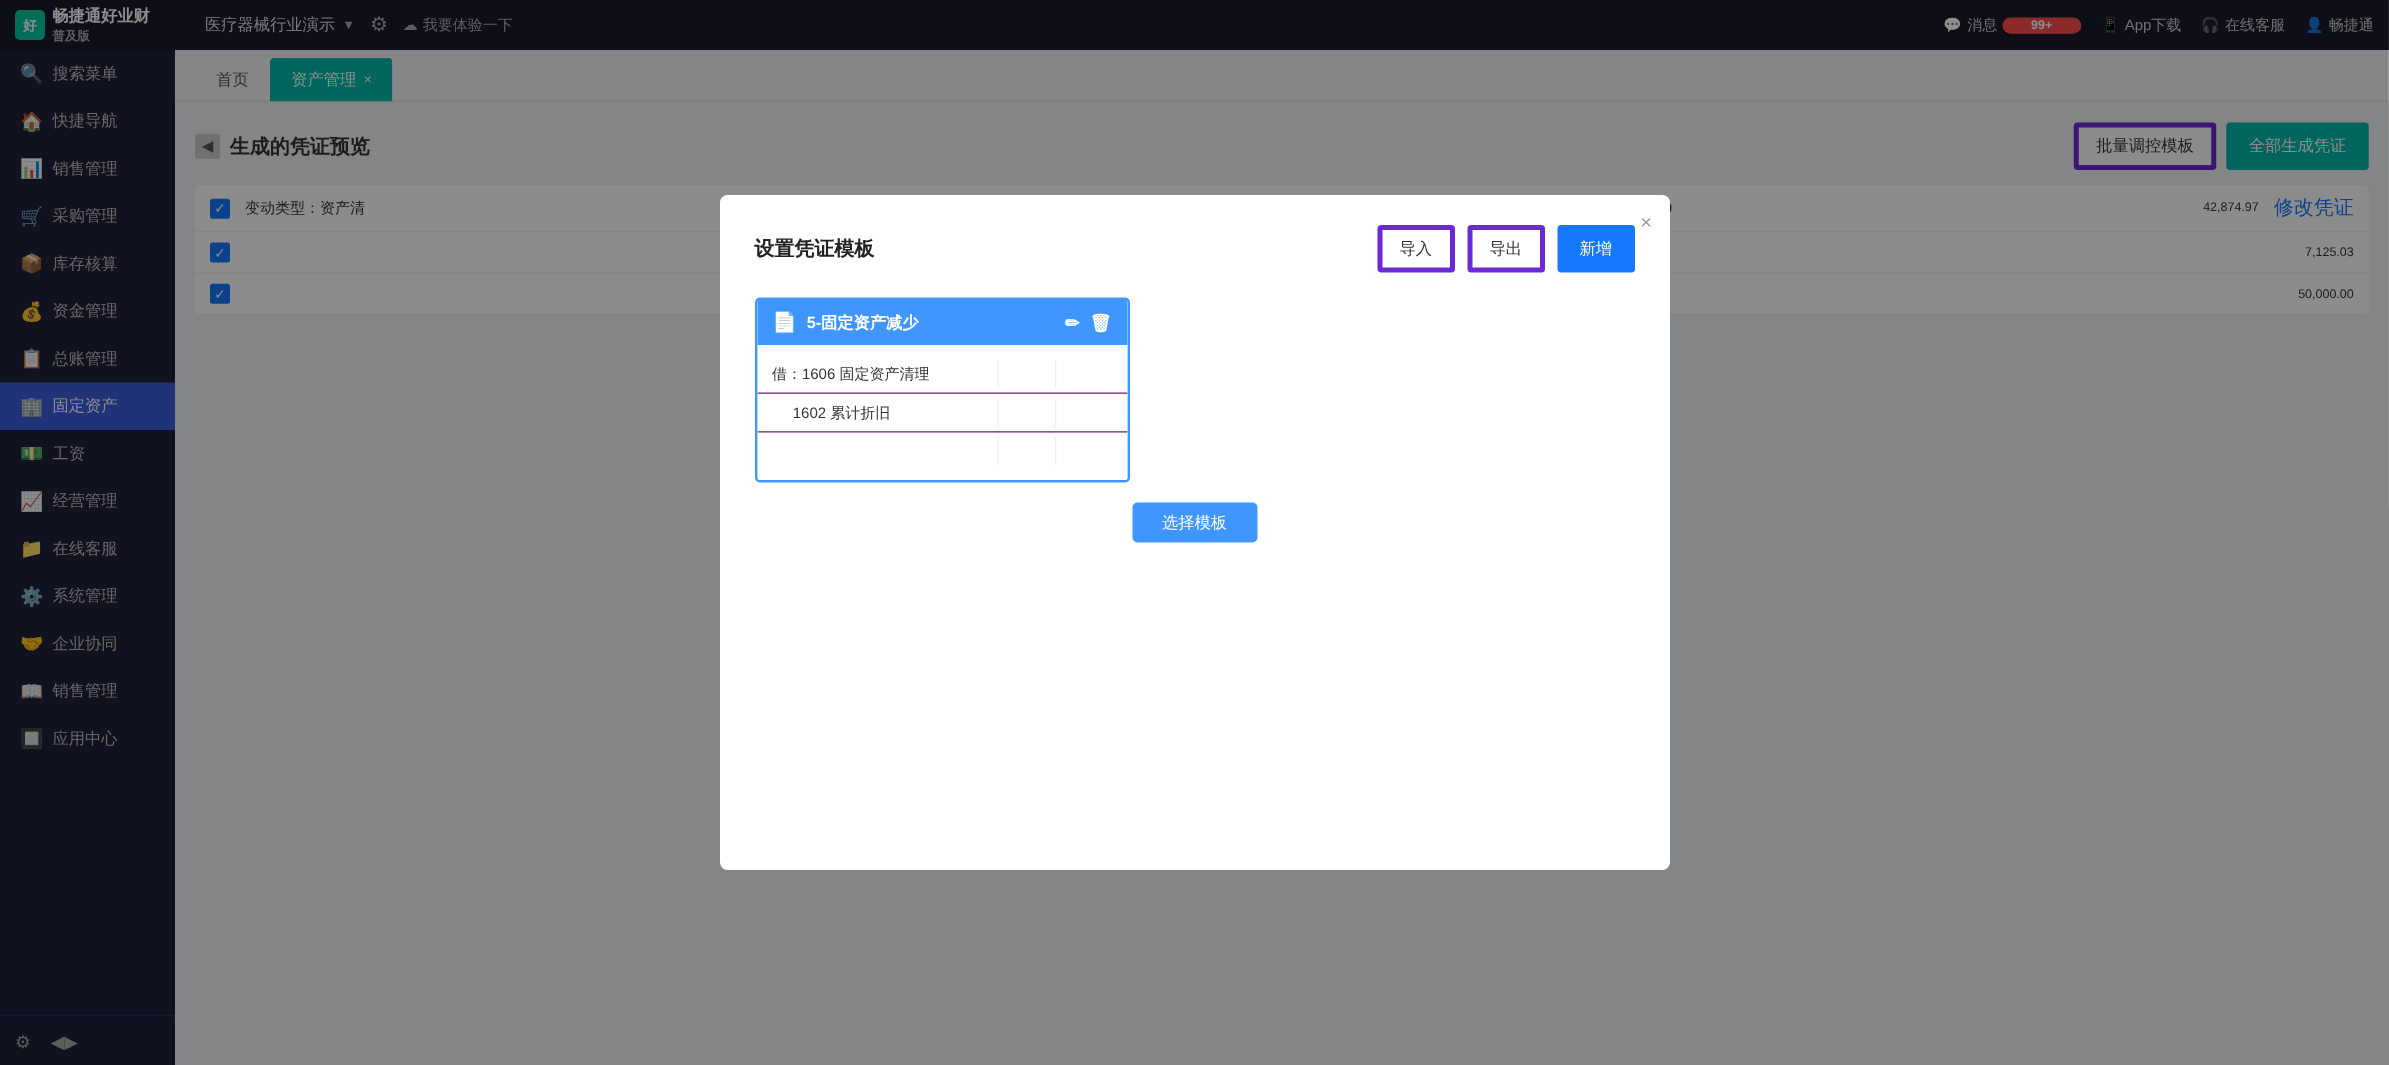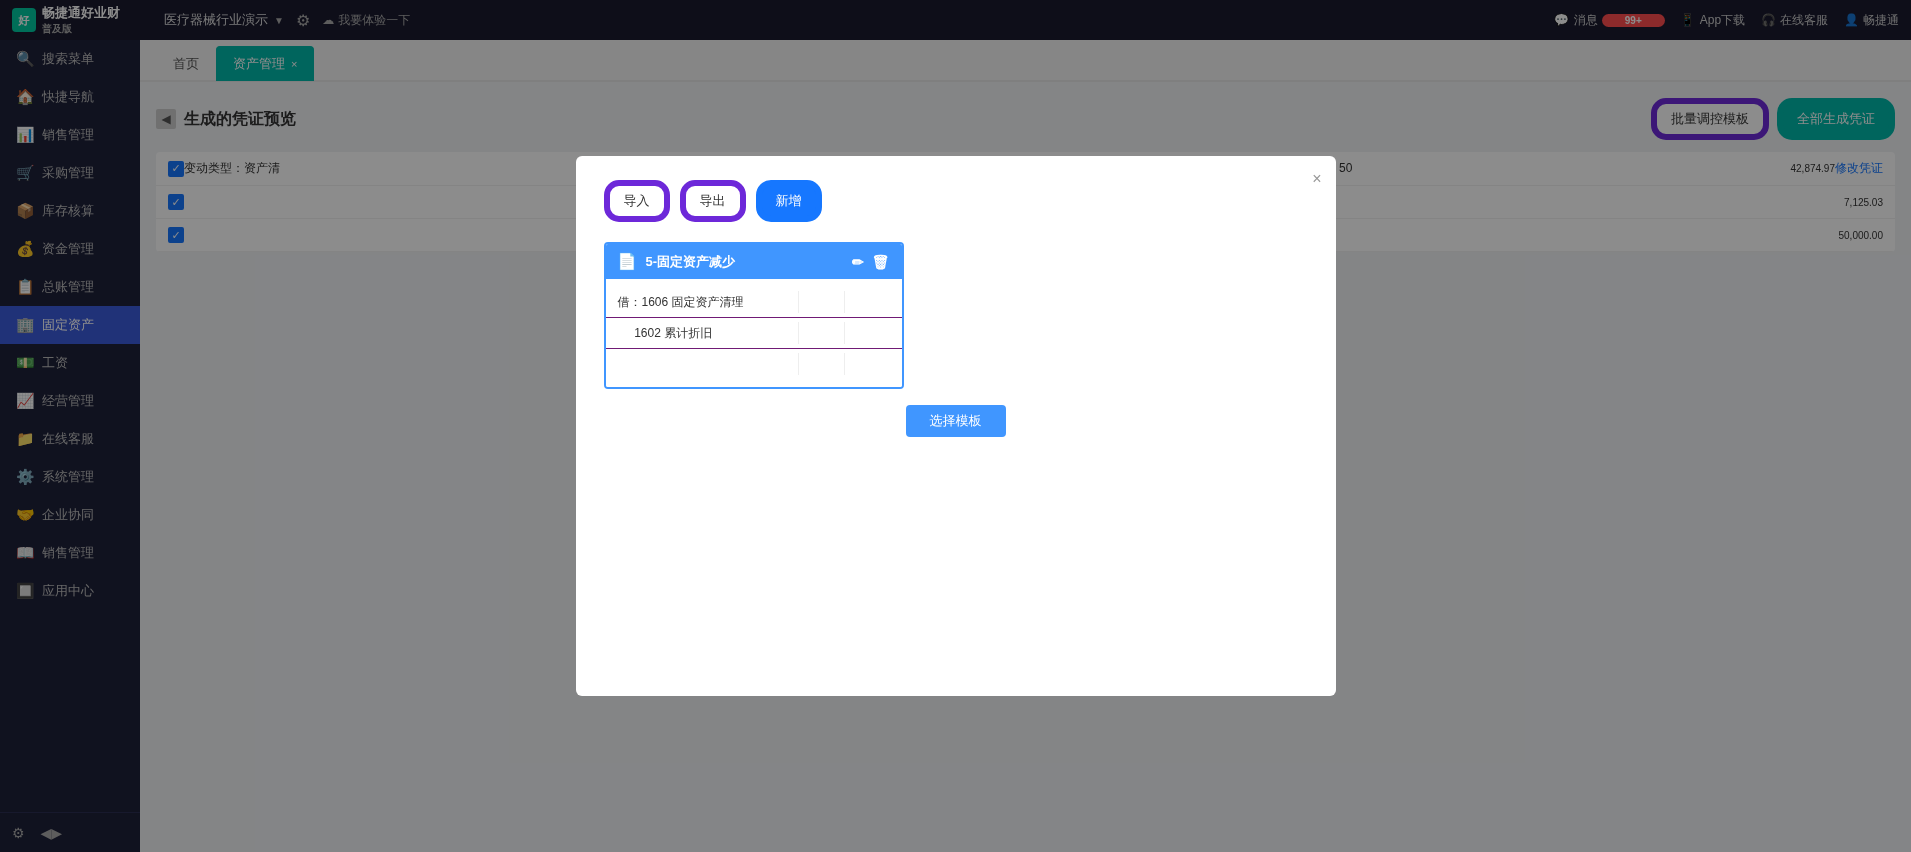--- a/index.html
+++ b/index.html
@@ -120,54 +120,54 @@
     }
     .page-header .back-btn {
       width: 20px; height: 20px;
       background: #ccc; border-radius: 2px;
       display: flex; align-items: center; justify-content: center;
       cursor: pointer; font-size: 12px; color: #555;
     }
     .page-title { font-size: 16px; font-weight: bold; color: #333; }
     .header-right { margin-left: auto; display: flex; gap: 8px; }
     .btn {
-      padding: 6px 14px; border-radius: 15px; cursor: pointer;
-      font-size: 13px; border: 6px solid #6d28d9;
+      padding: 6px 14px; border-radius: 3px; cursor: pointer;
+      font-size: 13px; border: 4px solid #6d28d9;
       background: #fff; color: #333;
     }
     .btn-primary {
       background: #1677ff; color: #fff; border-color: #1677ff;
     }
     .btn-success {
       background: #00b8a9; color: #fff; border-color: #00b8a9;
     }
 
     
     .table-area {
       background: #fff;
       border-radius: 4px;
       overflow: hidden;
     }
     .table-row-item {
       display: flex; align-items: center;
       padding: 8px 12px;
       border-bottom: 1px solid #f0f0f0;
-      gap: 0;
+      gap: 12px;
     }
     .checkbox {
       width: 16px; height: 16px;
       border: 2px solid #1677ff; border-radius: 2px;
       background: #1677ff;
       display: flex; align-items: center; justify-content: center;
       cursor: pointer;
     }
     .checkbox::after { content: '✓'; color: #fff; font-size: 11px; }
     .row-info { font-size: 12px; color: #333; flex: 1; }
     .row-amount { font-size: 10px; color: #333; font-weight: 500; }
-    .row-link { color: #1677ff; font-size: 12px; cursor: pointer; }
+    .row-link { color: #1677ff; font-size: 16px; cursor: pointer; }
 
     
     .modal-overlay {
       position: fixed; top: 0; left: 0; right: 0; bottom: 0;
       background: rgba(0,0,0,0.45);
       z-index: 200;
       display: flex; align-items: center; justify-content: center;
     }
     .modal {
       background: #fff;
@@ -396,20 +396,21 @@
     </div>
   </div>
 </div>
 
 <div class="modal-overlay">
   <div class="modal">
 
     <span class="modal-close">×</span>
 
     <div class="modal-header">
+      <span class="modal-title">设置凭证模板</span>
       <div class="modal-actions">
         <button class="btn">导入</button>
         <button class="btn">导出</button>
         <button class="btn btn-primary">新增</button>
       </div>
     </div>
 
     <div class="modal-body">
 
       <div class="template-card">

